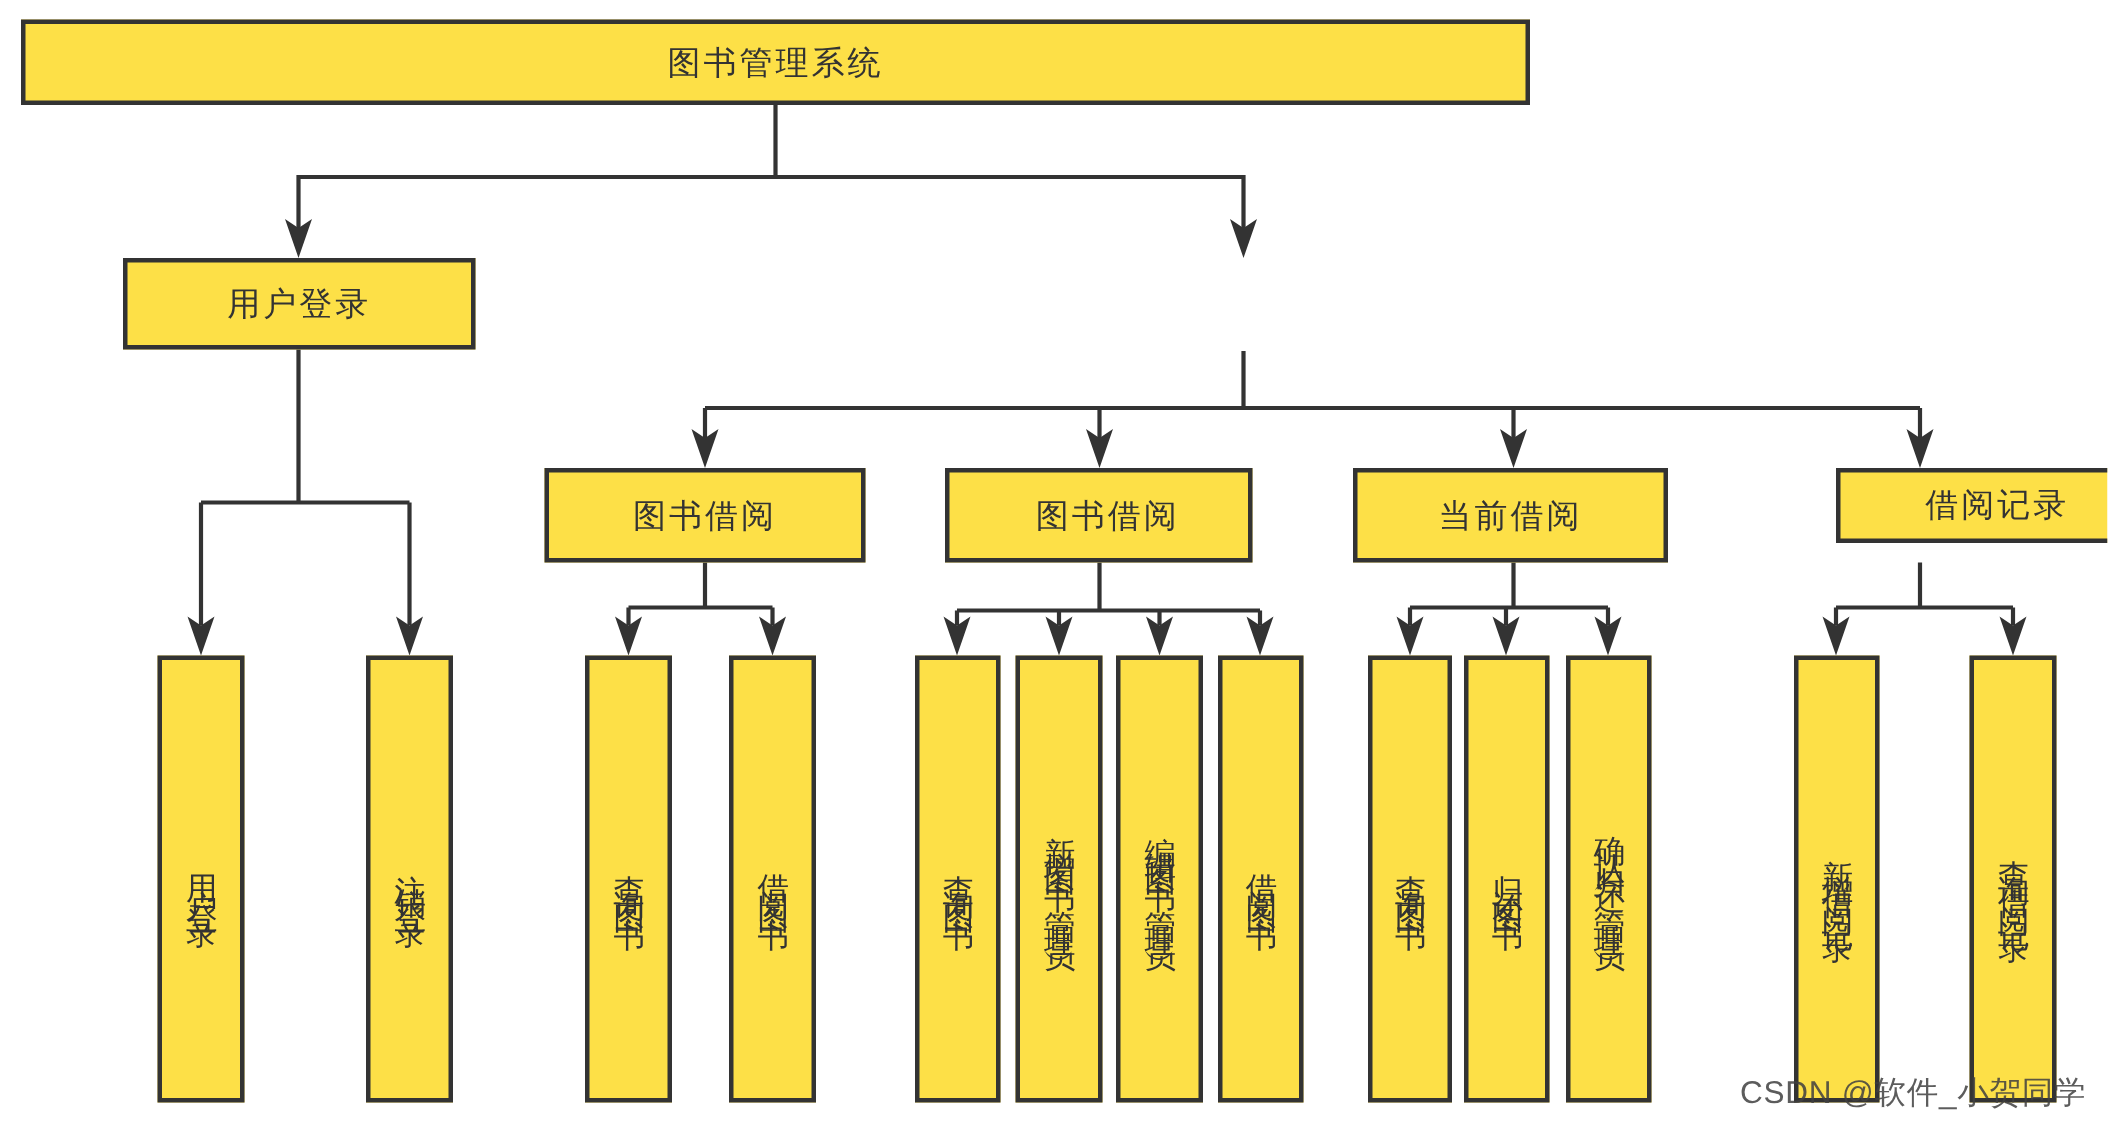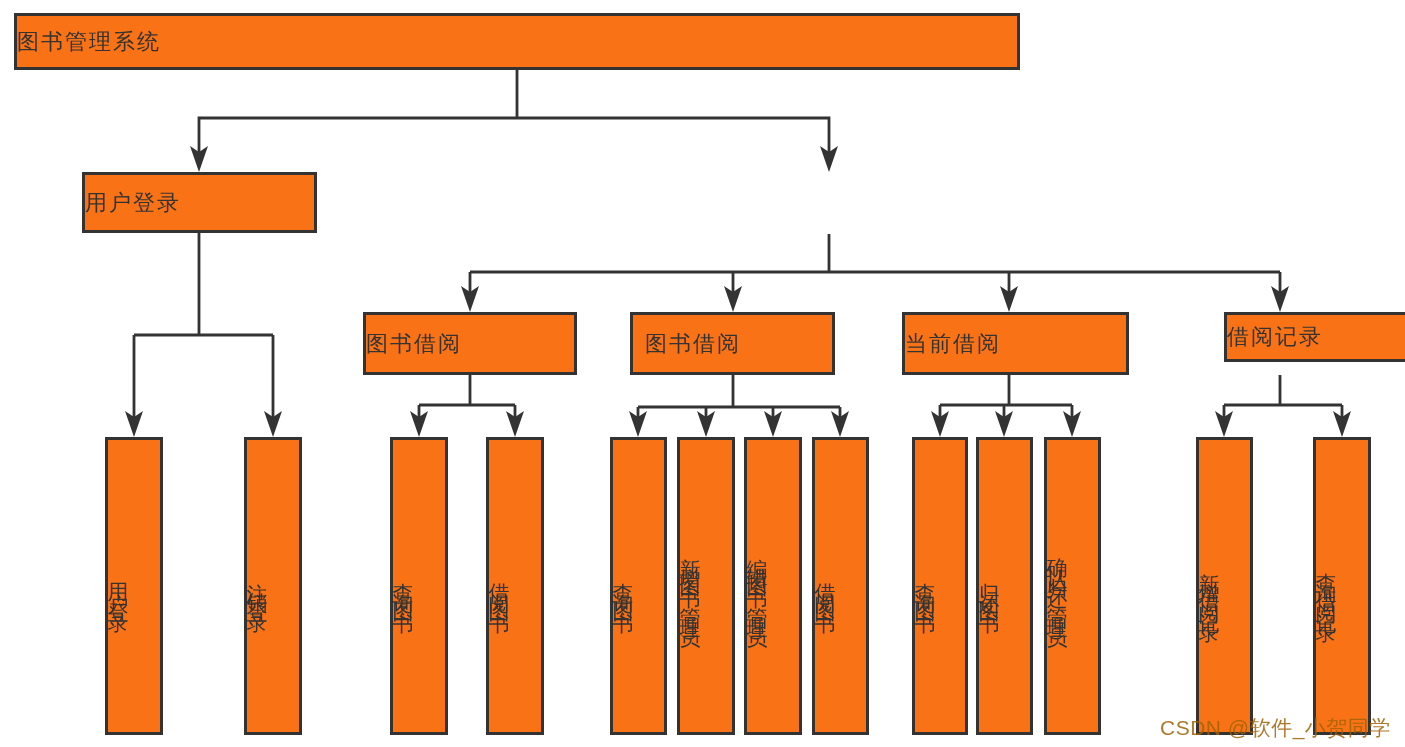--- a/index.html
+++ b/index.html
@@ -25,23 +25,24 @@
     fill: none;
   }
   .wires polygon {
     fill: #333333;
     stroke: none;
   }
   .box {
     position: absolute;
     box-sizing: border-box;
     border: 3px solid #333333;
-    background: #f97316;
+    background: #fde047;
     display: flex;
     align-items: center;
+    justify-content: center;
   }
   .htext {
     font-size: 22px;
     letter-spacing: 2px;
     color: #333333;
     white-space: nowrap;
   }
   .vtext {
     writing-mode: vertical-rl;
     text-orientation: mixed;
@@ -49,21 +50,21 @@
     line-height: 1;
     letter-spacing: 10px;
     color: #333333;
   }
   .watermark {
     position: absolute;
     left: 1160px;
     top: 714px;
     font-size: 21px;
     letter-spacing: 0.5px;
-    color: #a16207;
+    color: #404040;
     opacity: 0.85;
     white-space: nowrap;
     z-index: 10;
   }
 </style>
 </head>
 <body>
 
 <div class="stage">
 
@@ -112,21 +113,21 @@
   <div class="box" style="left:82px; top:172px; width:235px; height:61px;">
     <span class="htext">用户登录</span>
   </div>
 
   <div class="box" style="left:363px; top:312px; width:214px; height:63px;">
     <span class="htext">图书借阅</span>
   </div>
   <div class="box" style="left:630px; top:312px; width:205px; height:63px;padding-left:12px;">
     <span class="htext">图书借阅</span>
   </div>
-  <div class="box" style="left:902px; top:312px; width:227px; height:63px;">
+  <div class="box" style="left:902px; top:312px; width:210px; height:63px;">
     <span class="htext">当前借阅</span>
   </div>
   <div class="box" style="left:1224px; top:312px; width:215px; height:50px;">
     <span class="htext">借阅记录</span>
   </div>
 
   <div class="box" style="left:105px; top:437px; width:58px; height:298px;">
     <span class="vtext">用户登录</span>
   </div>
   <div class="box" style="left:244px; top:437px; width:58px; height:298px;">

